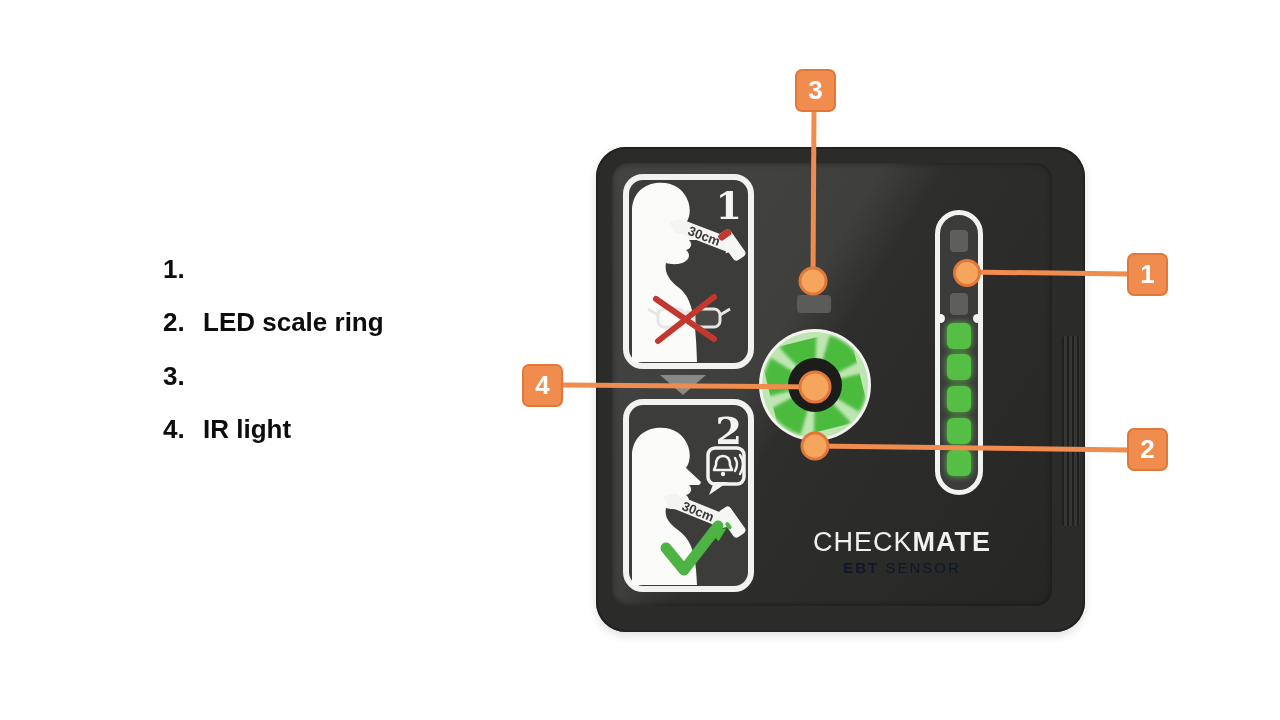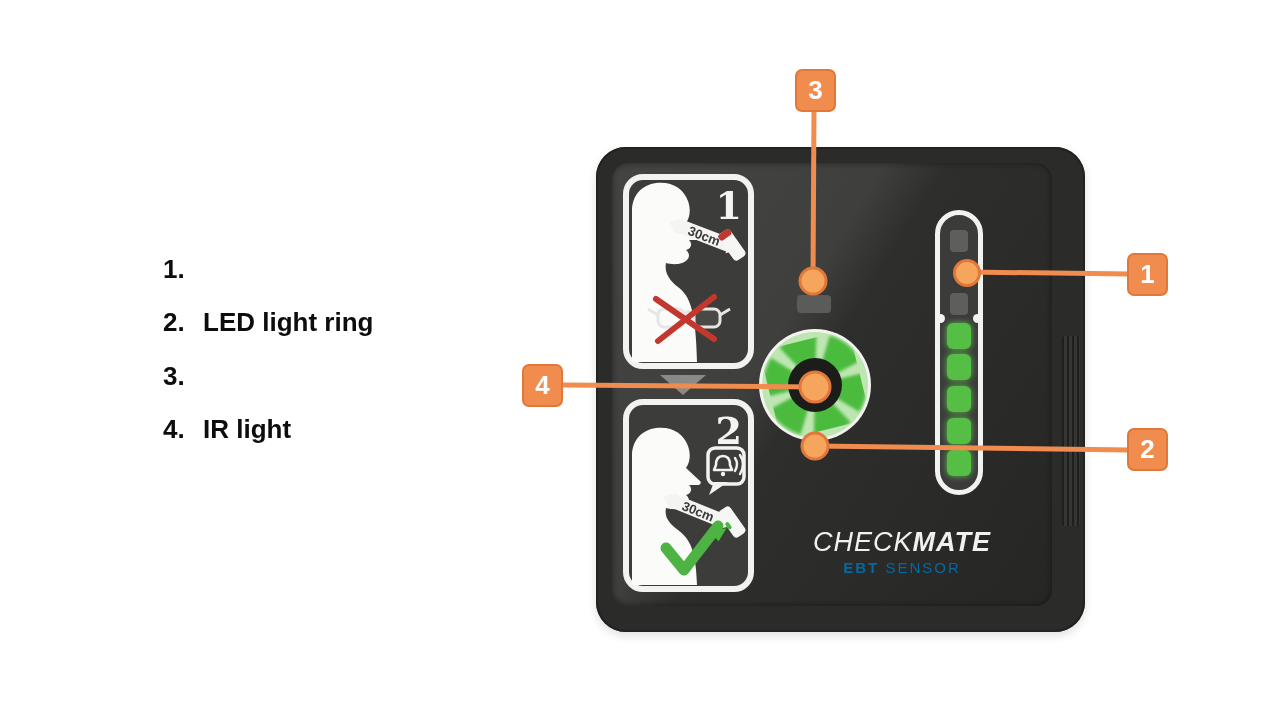--- a/index.html
+++ b/index.html
@@ -28,45 +28,45 @@
   .ring-svg{position:absolute;left:755px;top:325px;width:120px;height:120px;}
 
   .led-pill{position:absolute;left:935px;top:210px;width:48px;height:285px;box-sizing:border-box;
     border:5px solid #f2f2f1;border-radius:24px;background:#3b3b3a;}
   .led{position:absolute;left:50%;transform:translateX(-50%);}
   .led-gray{width:18px;height:22px;border-radius:4px;background:#5e5e5d;}
   .led-green{width:24px;height:26px;border-radius:6px;background:#55bf45;box-shadow:0 0 7px rgba(100,210,80,.85);}
   .pill-notch{position:absolute;width:9px;height:9px;border-radius:50%;background:#f2f2f1;}
 
   .brand{position:absolute;left:802px;top:528px;width:200px;text-align:center;color:#f1f1f0;}
-  .brand-line1{font-size:27px;letter-spacing:1px;line-height:1.05;font-style:italic;}
+  .brand-line1{font-size:27px;letter-spacing:1px;line-height:1.05;}
   .brand-check{font-weight:400;}
   .brand-mate{font-weight:700;}
-  .brand-line2{font-size:15px;letter-spacing:2px;color:#0369a1;margin-top:3px;}
+  .brand-line2{font-size:15px;letter-spacing:2px;color:#0f172a;margin-top:3px;}
   .brand-ebt{font-weight:700;}
   .brand-sensor{font-weight:400;}
 
   
   .overlay-svg{position:absolute;left:0;top:0;width:1280px;height:720px;z-index:5;pointer-events:none;}
   .callout-box{position:absolute;z-index:6;width:41px;height:43px;background:#ef8c4e;border:2px solid #e2773b;
     border-radius:7px;box-sizing:border-box;display:flex;align-items:center;justify-content:center;
     color:#ffffff;font-size:26px;font-weight:700;}
 </style>
 </head>
 <body>
 
 <div class="stage">
 
   <div class="legend">
     <div class="legend-item">
       <span class="legend-num">1.</span>
     </div>
     <div class="legend-item">
       <span class="legend-num">2.</span>
-      <span class="legend-label">LED light ring</span>
+      <span class="legend-label">LED scale ring</span>
     </div>
     <div class="legend-item">
       <span class="legend-num">3.</span>
     </div>
     <div class="legend-item">
       <span class="legend-num">4.</span>
       <span class="legend-label">IR light</span>
     </div>
   </div>
 

